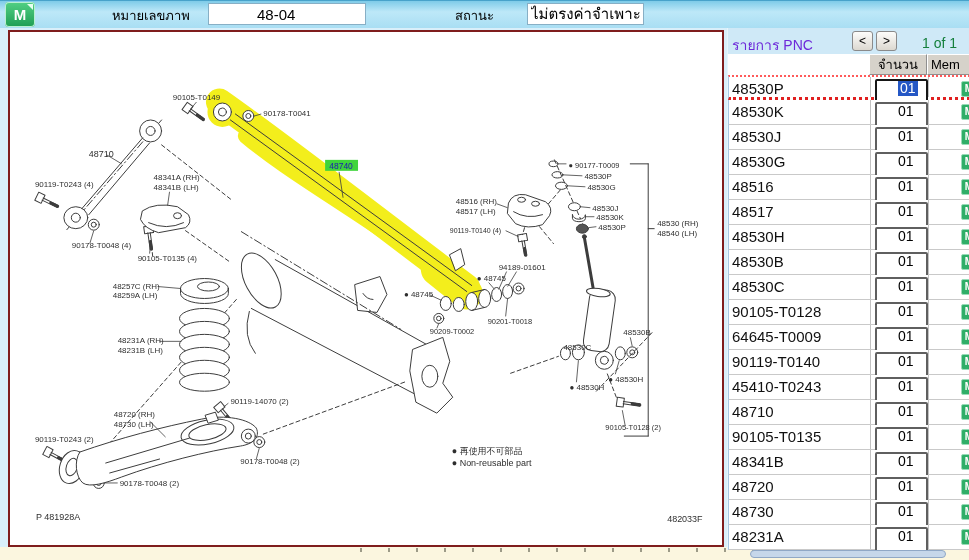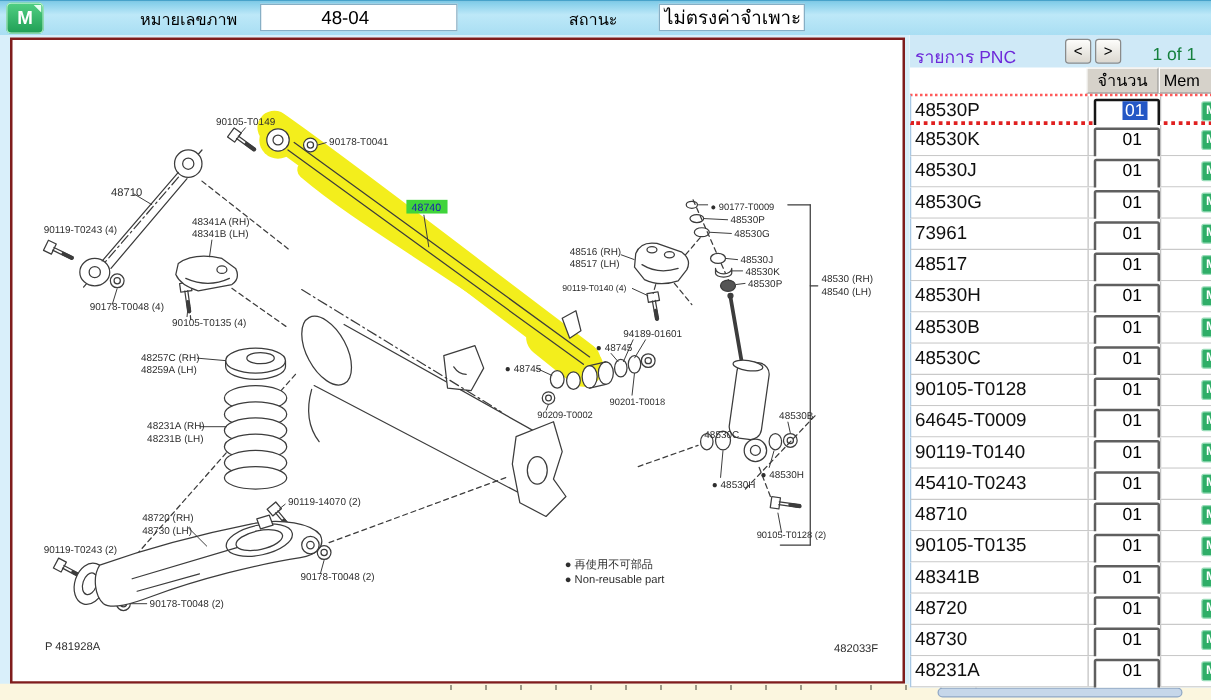--- a/index.html
+++ b/index.html
@@ -404,21 +404,21 @@
         <div class="row">
           <div class="sep1"></div>
           <div class="sep2"></div>
           <span class="pnc-text">48530G</span>
           <div class="qty">01</div>
           <div class="memo-btn">M</div>
         </div>
         <div class="row">
           <div class="sep1"></div>
           <div class="sep2"></div>
-          <span class="pnc-text">73961</span>
+          <span class="pnc-text">48516</span>
           <div class="qty">01</div>
           <div class="memo-btn">M</div>
         </div>
         <div class="row">
           <div class="sep1"></div>
           <div class="sep2"></div>
           <span class="pnc-text">48517</span>
           <div class="qty">01</div>
           <div class="memo-btn">M</div>
         </div>

